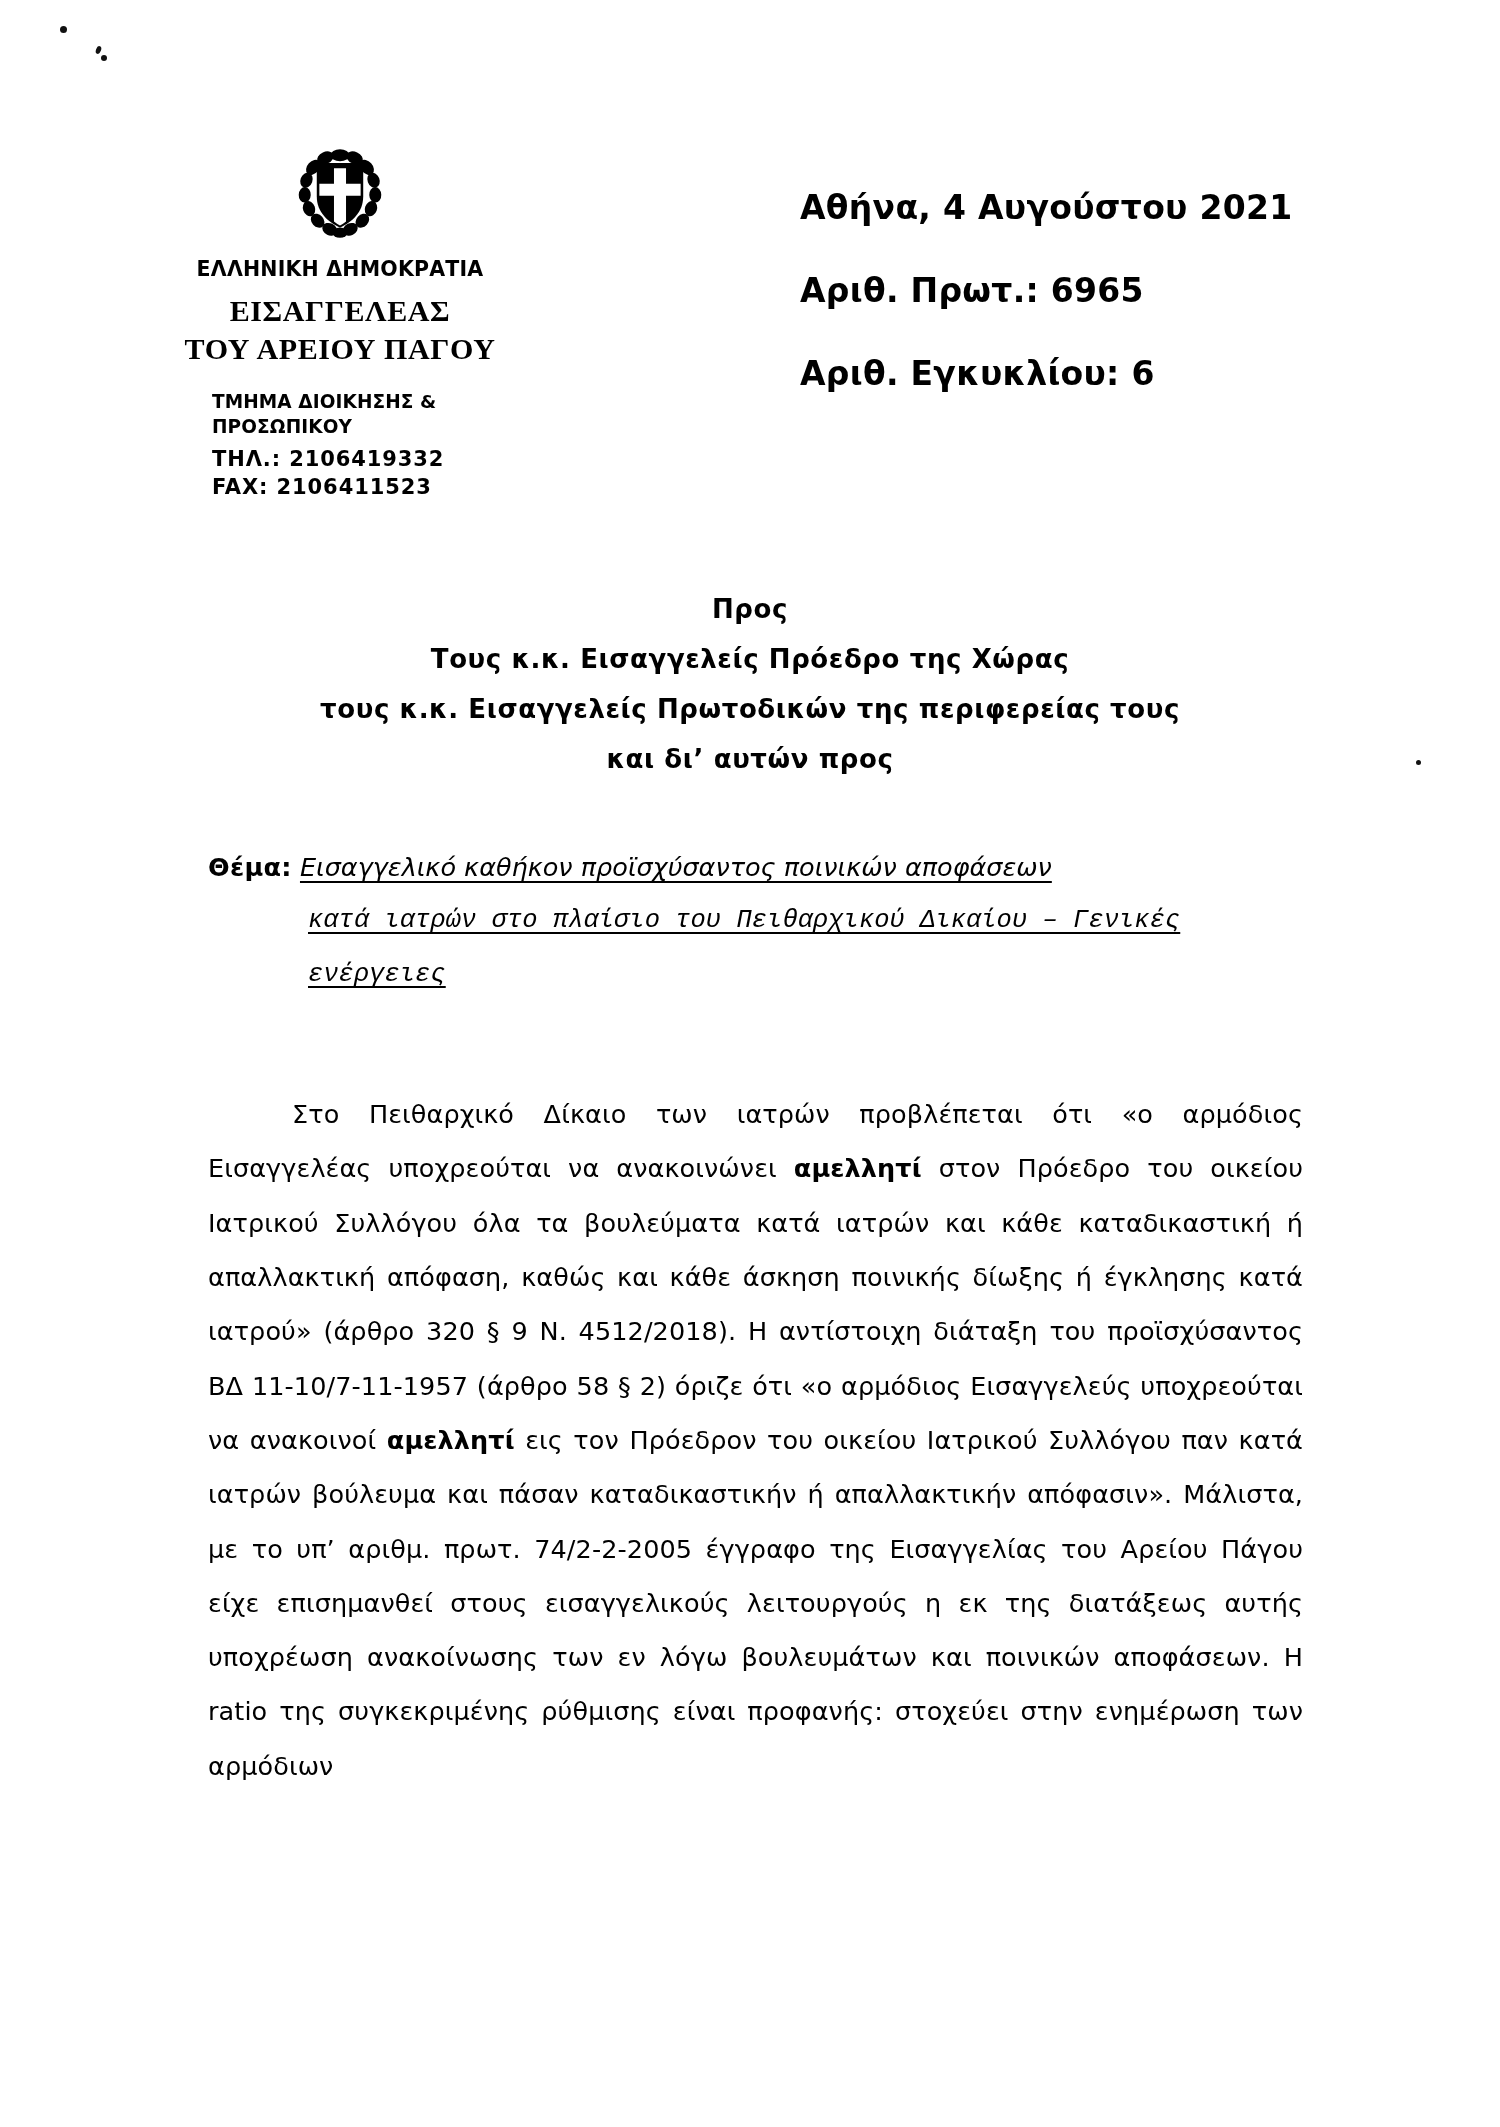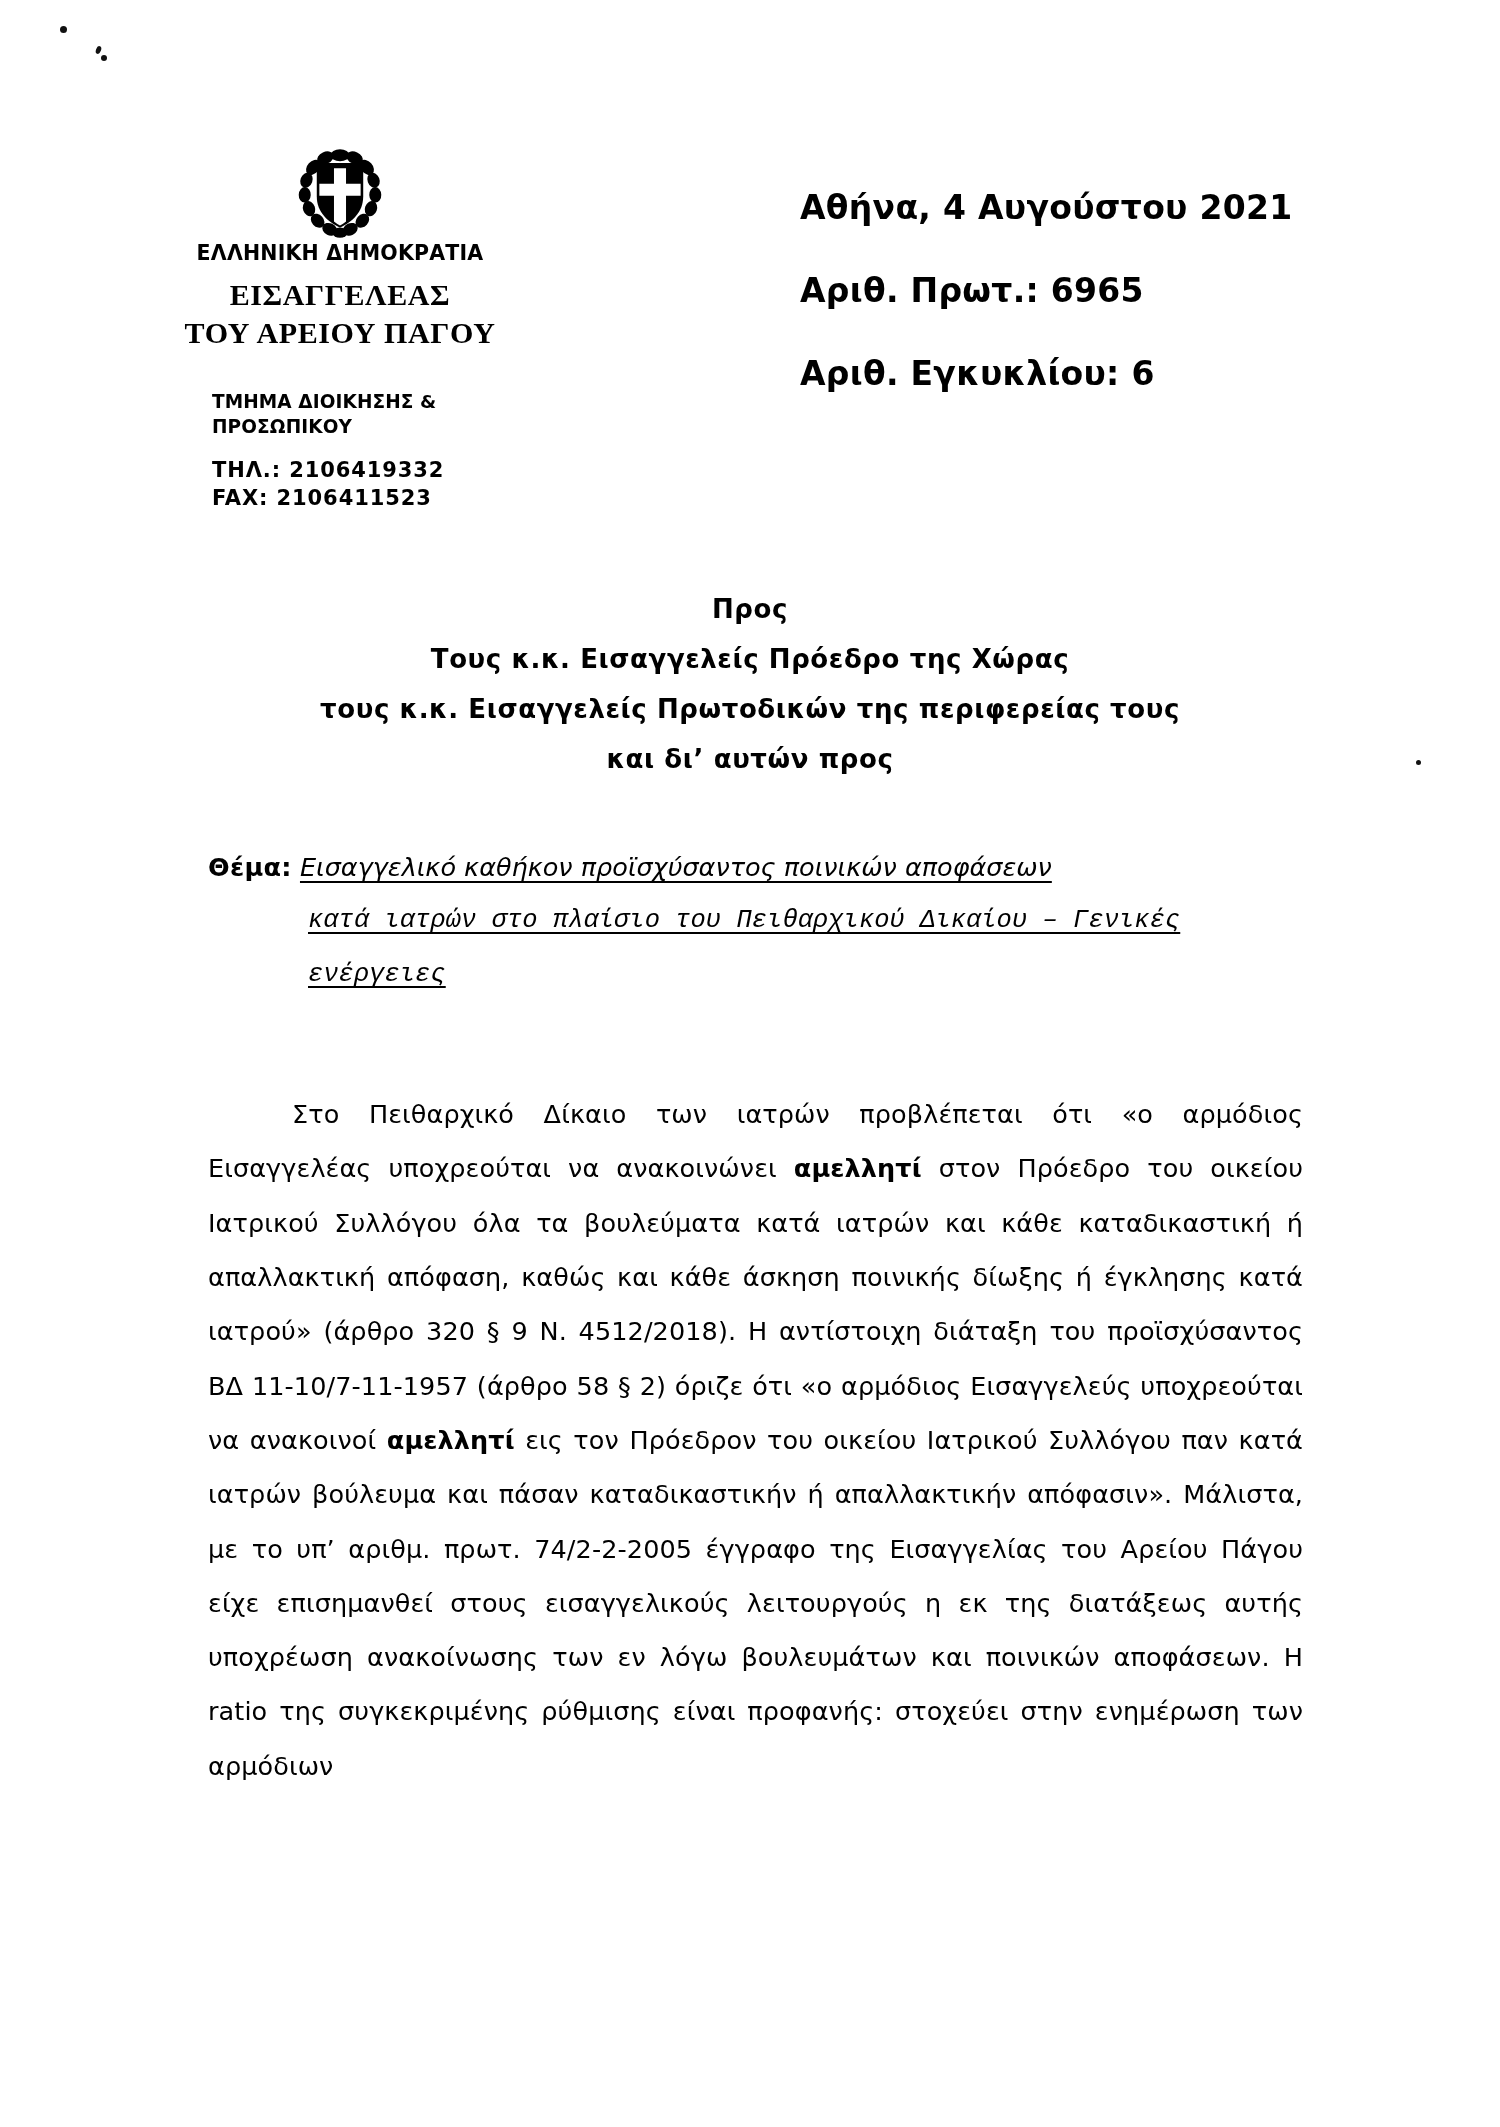--- a/index.html
+++ b/index.html
@@ -60,21 +60,21 @@
     height: 92px;
     display: block;
   }
 
   .org-name {
     font-family: "DejaVu Sans", sans-serif;
     font-weight: bold;
     font-size: 20.5px;
     letter-spacing: 0.2px;
     line-height: 1.15;
-    margin-top: 2px;
+    margin-top: 18px;
     white-space: nowrap;
   }
 
   .org-title {
     font-family: "Liberation Serif", "DejaVu Serif", serif;
     font-weight: bold;
     font-size: 30px;
     line-height: 1.28;
     margin-top: 10px;
     letter-spacing: 0.6px;
@@ -91,21 +91,21 @@
     font-size: 18.5px;
     line-height: 1.33;
     letter-spacing: 0.1px;
   }
   .dept-block .tel,
   .dept-block .fax {
     font-size: 21px;
     letter-spacing: 0.9px;
     font-weight: bold;
   }
-  .dept-block .tel { margin-top: 18px; }
+  .dept-block .tel { margin-top: 7px; }
 
   
   .date-block {
     position: absolute;
     left: 800px;
     top: 188px;
     width: 620px;
     text-align: left;
     font-family: "DejaVu Sans", sans-serif;
     font-weight: bold;

